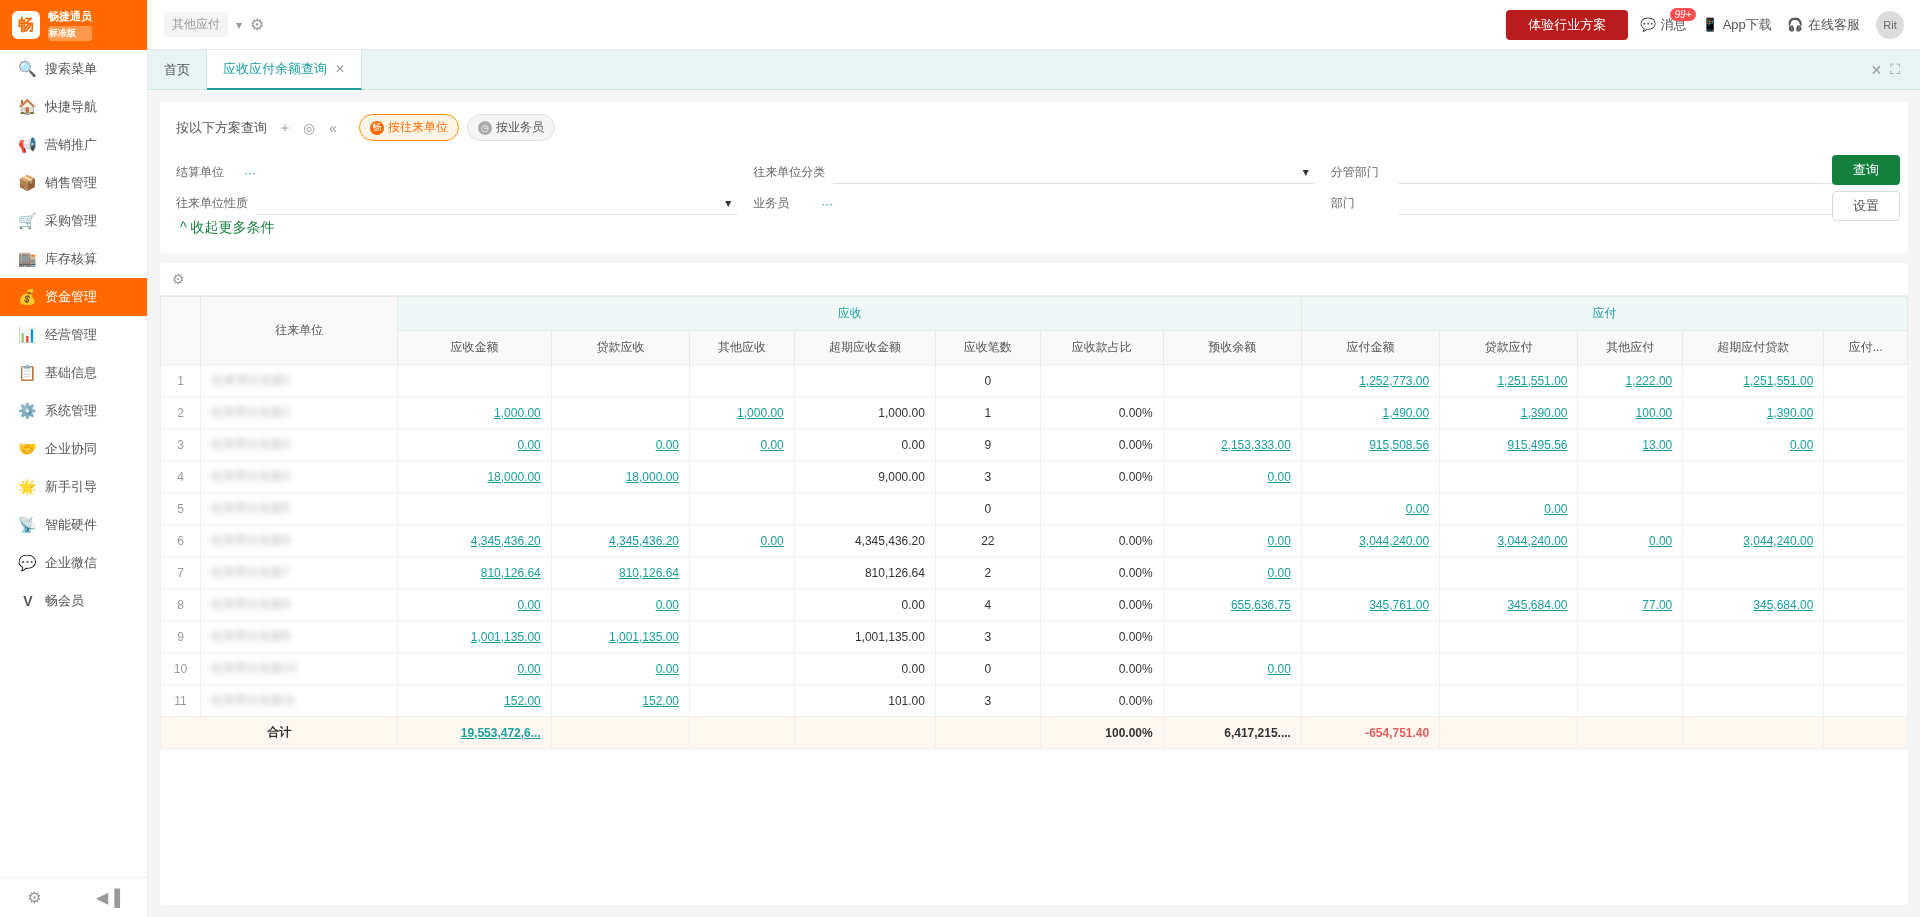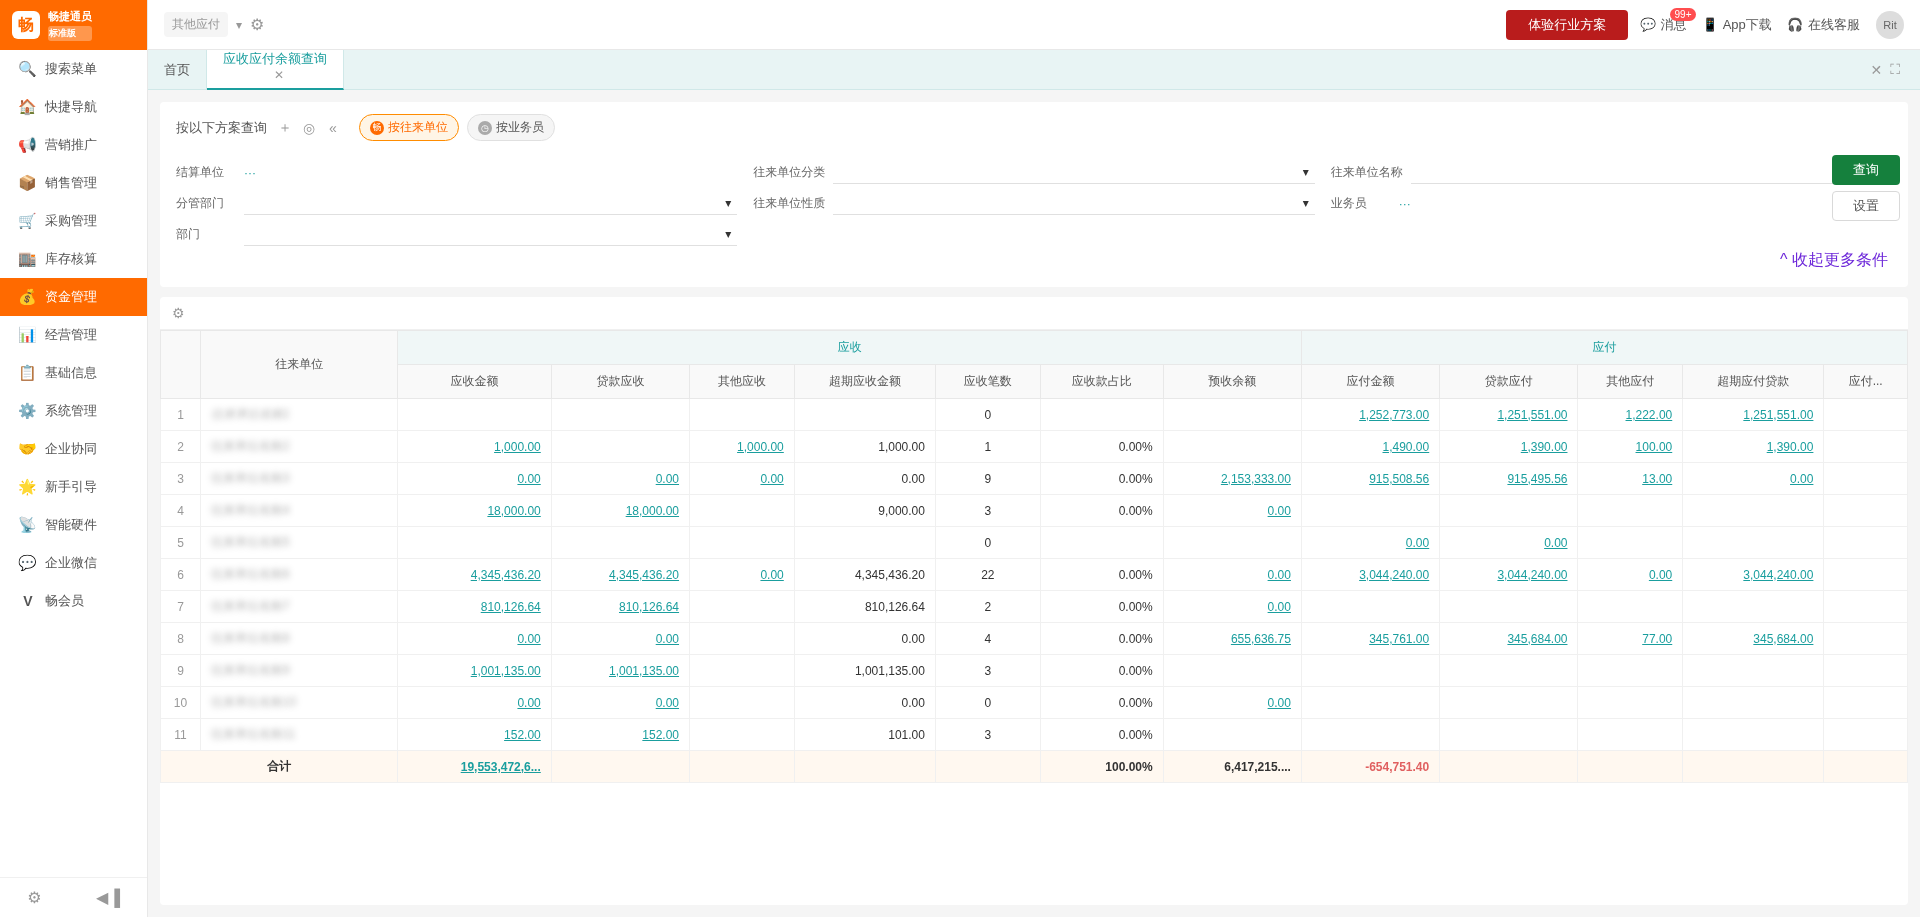--- a/index.html
+++ b/index.html
@@ -24,28 +24,28 @@
 
     
     .top-header { height: 50px; background: #fff; border-bottom: 1px solid #e8e8e8; display: flex; align-items: center; padding: 0 16px; gap: 12px; }
     .header-breadcrumb { display: flex; align-items: center; gap: 8px; flex: 1; }
     .header-company { color: #999; font-size: 12px; padding: 4px 8px; background: #f5f5f5; border-radius: 4px; }
     .header-arrow { color: #999; }
     .header-gear { color: #999; font-size: 16px; cursor: pointer; }
     .header-cta { background: #b91c1c; color: #fff; padding: 6px 22px; border-radius: 4px; font-size: 13px; border: none; cursor: pointer; }
     .header-right { display: flex; align-items: center; gap: 16px; color: #555; font-size: 13px; }
     .header-right-item { display: flex; align-items: center; gap: 4px; cursor: pointer; position: relative; }
-    .badge { background: #ff4d4f; color: #fff; font-size: 10px; border-radius: 10px; padding: 1px 5px; position: absolute; top: -8px; right: -10px; }
+    .badge { background: #ff4d4f; color: #fff; font-size: 10px; border-radius: 10px; padding: 1px 5px; position: absolute; top: -8px; right: -10px; font-style: italic; }
     .user-avatar { width: 28px; height: 28px; background: #ddd; border-radius: 50%; display: flex; align-items: center; justify-content: center; font-size: 11px; color: #666; }
 
     
     .tab-bar { height: 40px; background: #e8f4f4; display: flex; align-items: center; padding: 0 8px 0 0; border-bottom: 1px solid #d0e8e8; }
     .tab-item { height: 40px; display: flex; align-items: center; padding: 0 16px; cursor: pointer; font-size: 13px; color: #555; border-right: 1px solid #d0e8e8; }
     .tab-item.home { color: #555; }
-    .tab-item.active { background: #fff; color: #1a9e9e; border-bottom: 2px solid #1a9e9e; flex-direction: column; }
+    .tab-item.active { background: #fff; color: #1a9e9e; border-bottom: 2px solid #1a9e9e; }
     .tab-close { margin-left: 8px; color: #999; font-size: 12px; }
     .tab-bar-actions { margin-left: auto; display: flex; align-items: center; padding: 0 12px; gap: 8px; }
     .tab-bar-btn { color: #999; cursor: pointer; font-size: 14px; }
 
     
     .page-content { flex: 1; background: #f5f5f5; padding: 12px; overflow: hidden; display: flex; flex-direction: column; }
 
     
     .page-header { display: flex; align-items: center; justify-content: space-between; margin-bottom: 10px; }
     .page-title { font-size: 18px; font-weight: bold; color: #333; }
@@ -64,21 +64,21 @@
     .filter-tag.inactive { background: #f5f5f5; border: 1px solid #e0e0e0; color: #555; }
     .filter-tag .tag-icon { width: 14px; height: 14px; background: #ff6a00; border-radius: 50%; display: flex; align-items: center; justify-content: center; color: #fff; font-size: 9px; }
     .filter-tag.inactive .tag-icon { background: #aaa; }
 
     .filter-fields { display: grid; grid-template-columns: repeat(3, 1fr); gap: 8px 16px; }
     .filter-field { display: flex; align-items: center; gap: 8px; }
     .filter-field-label { color: #666; font-size: 12px; white-space: nowrap; min-width: 60px; }
     .filter-field-input { flex: 1; border: none; border-bottom: 1px solid #e0e0e0; padding: 4px 6px; font-size: 12px; outline: none; color: #333; background: transparent; }
     .filter-field-select { flex: 1; display: flex; align-items: center; justify-content: space-between; border-bottom: 1px solid #e0e0e0; padding: 4px 6px; cursor: pointer; }
     .filter-field-dots { color: #1a9e9e; cursor: pointer; }
-    .filter-collapse { text-align: right; padding: 4px; color: #6d28d9; cursor: pointer; font-size: 16px; }
+    .filter-collapse { text-align: left; padding: 4px; color: #15803d; cursor: pointer; font-size: 14px; }
 
     
     .table-container { flex: 1; background: #fff; border-radius: 4px; overflow: hidden; display: flex; flex-direction: column; }
     .table-toolbar { display: flex; align-items: center; padding: 8px 12px; border-bottom: 1px solid #f0f0f0; }
     .table-toolbar .gear-btn { color: #999; cursor: pointer; font-size: 14px; }
 
     .data-table { flex: 1; overflow: auto; }
     table { width: 100%; border-collapse: collapse; font-size: 12px; }
     th { background: #f9f9f9; padding: 8px 10px; text-align: center; border: 1px solid #e8e8e8; color: #555; font-weight: normal; white-space: nowrap; }
     th.group-header { background: #f0f7f7; color: #1a9e9e; }
@@ -239,24 +239,20 @@
           <div class="filter-field">
             <span class="filter-field-label">结算单位</span>
             <span class="filter-field-dots">···</span>
           </div>
           <div class="filter-field">
             <span class="filter-field-label">往来单位分类</span>
             <div class="filter-field-select">
               <span></span>
               <span>▾</span>
             </div>
-          </div>
-          <div class="filter-field">
-            <span class="filter-field-label">往来单位名称</span>
-            <input class="filter-field-input" type="text" style="">
           </div>
 
           <div class="filter-field">
             <span class="filter-field-label">分管部门</span>
             <div class="filter-field-select">
               <span></span>
               <span>▾</span>
             </div>
           </div>
           <div class="filter-field">

